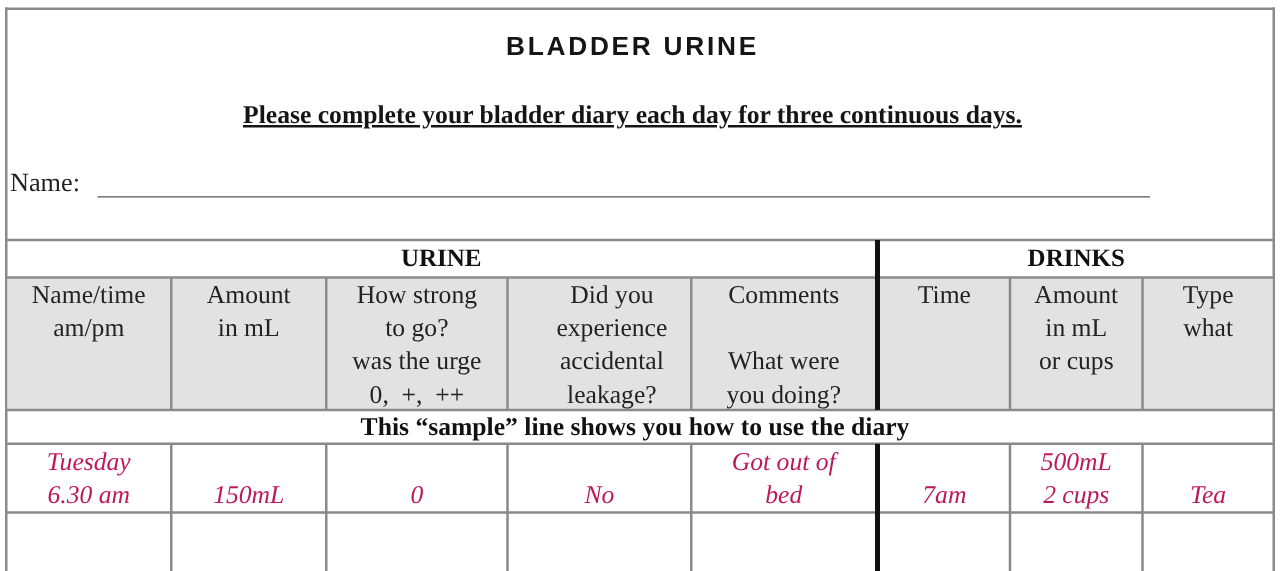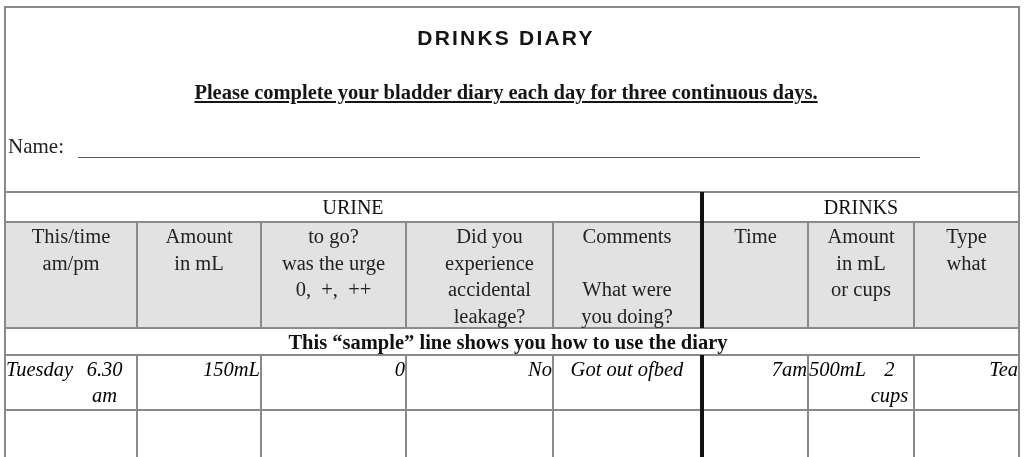--- a/index.html
+++ b/index.html
@@ -26,44 +26,44 @@
     }
 
     
     .hline { position: absolute; height: 0; border-top: 2px solid #8a8a8a; }
     .vline { position: absolute; width: 0; border-left: 2px solid #8a8a8a; }
     .vthick { position: absolute; width: 0; border-left: 4px solid #111; }
     .gray { position: absolute; background: #e2e2e2; }
 
     .section-label {
       position: absolute; top: 193px; height: 28px; line-height: 28px; text-align: center;
-      font-weight: normal; font-size: 20px; color: #111;
+      font-weight: bold; font-size: 20px; color: #111;
     }
     .hdr {
       position: absolute; top: 222px; height: 106px; text-align: center;
       font-size: 20.5px; line-height: 26.5px; color: #222; padding-top: 1px;
     }
     .sample-banner {
       position: absolute; left: 2px; width: 1012px; top: 329px; height: 26px; line-height: 26px;
       text-align: center; font-weight: bold; font-size: 20.5px; color: #111;
     }
     .cell {
       position: absolute; top: 356px; height: 54px; text-align: center;
-      font-style: italic; font-size: 20.5px; line-height: 26px; color: #000000;
-      display: flex; flex-direction: row; justify-content: flex-end; padding-bottom: 1px;
+      font-style: italic; font-size: 20.5px; line-height: 26px; color: #be185d;
+      display: flex; flex-direction: column; justify-content: flex-end; padding-bottom: 1px;
     }
     .cell span { display: block; }
     .empty-cell { position: absolute; top: 411px; height: 46px; }
   </style>
 </head>
 <body>
 
 <div class="sheet"></div>
 
-<div class="title">DRINKS DIARY</div>
+<div class="title">BLADDER URINE</div>
 <div class="subtitle">Please complete your bladder diary each day for three continuous days.</div>
 <div class="name-row">Name:</div>
 <div class="name-line"></div>
 
 <div class="gray" style="left:6px; top:223px; width:1012px; height:105px;"></div>
 
 <div class="hline" style="left:4px; top:191px; width:1016px;"></div>
 <div class="hline" style="left:4px; top:221px; width:1016px;"></div>
 <div class="hline" style="left:4px; top:327px; width:1016px;"></div>
 <div class="hline" style="left:4px; top:354px; width:1016px;"></div>
@@ -83,28 +83,29 @@
 <div class="vline" style="left:807px; top:355px; height:102px;"></div>
 <div class="vline" style="left:913px; top:355px; height:102px;"></div>
 
 <div class="vthick" style="left:700px; top:192px; height:136px;"></div>
 <div class="vthick" style="left:700px; top:355px; height:102px;"></div>
 
 <div class="section-label" style="left:6px; width:694px;">URINE</div>
 <div class="section-label" style="left:704px; width:314px;">DRINKS</div>
 
 <div class="hdr" style="left:6px; width:130px;">
-  <span style="display:block">This/time</span>
+  <span style="display:block">Name/time</span>
   <span style="display:block">am/pm</span>
 </div>
 <div class="hdr" style="left:138px; width:122px;">
   <span style="display:block">Amount</span>
   <span style="display:block">in mL</span>
 </div>
 <div class="hdr" style="left:262px; width:143px;">
+  <span style="display:block">How strong</span>
   <span style="display:block">to go?</span>
   <span style="display:block">was the urge</span>
   <span style="display:block; white-space:pre">0,  +,  ++</span>
 </div>
 <div class="hdr" style="left:407px; width:145px;padding-left:20px;">
   <span style="display:block">Did you</span>
   <span style="display:block">experience</span>
   <span style="display:block">accidental</span>
   <span style="display:block">leakage?</span>
 </div>

